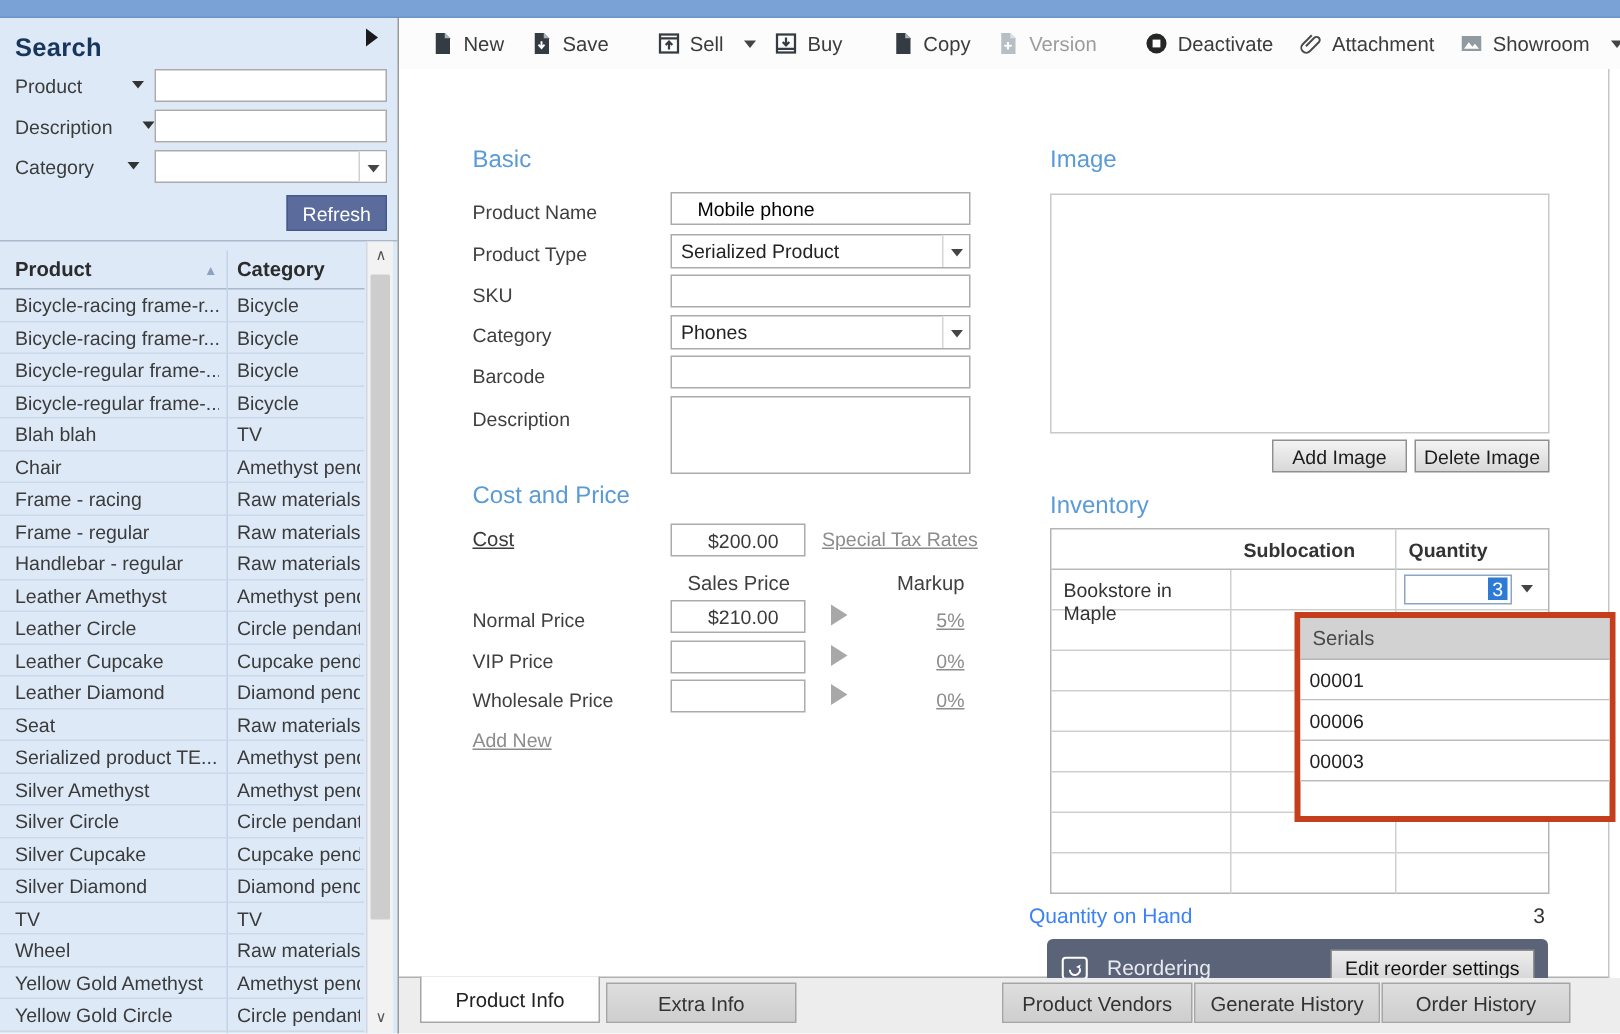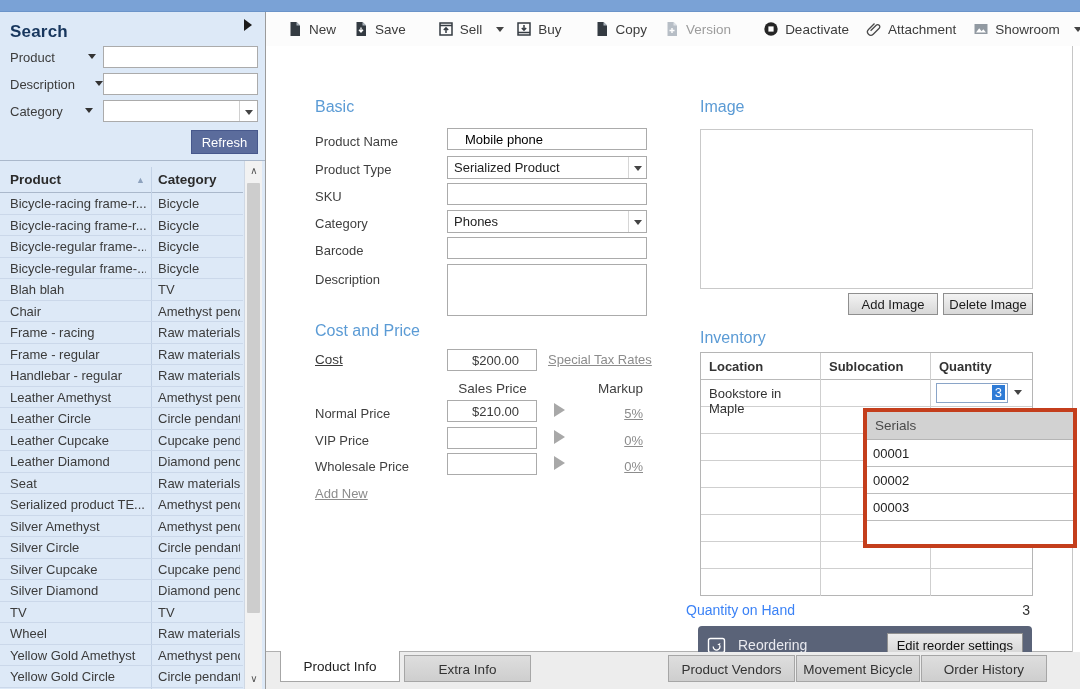--- a/index.html
+++ b/index.html
@@ -425,21 +425,20 @@
     <div class="finput right" style="left:181px; top:407px; width:90px; padding-top:3px;"></div>
     <div class="play" style="left:288px; top:410px;"></div>
     <div class="glink" style="left:353px; top:413px; width:24px; text-align:right;">0%</div>
 
     <div class="glink" style="left:49px; top:440px;">Add New</div>
     <div class="glink" style="left:49px; top:604px;">Add Custom Fields</div>
 
     <div class="sec-title" style="left:434px; top:283px;">Inventory</div>
     <div id="invtable">
       <div class="invrow head">
-        <div class="invcell c1">Location</div>
         <div class="invcell c2">Sublocation</div>
         <div class="invcell c3">Quantity</div>
       </div>
       <div class="invrow">
         <div class="invcell c1">Bookstore in Maple</div>
         <div class="invcell c2"></div>
         <div class="invcell c3">
           <div class="qty-combo">
             <span class="sel">3</span>
           </div>
@@ -482,21 +481,21 @@
           <div class="invcell c3"></div>
         </div>
     </div>
 
     <div id="serials-pop">
       <div class="shead">Serials</div>
       <div>
 
           <div class="srow">00001</div>
 
-          <div class="srow">00002</div>
+          <div class="srow">00006</div>
 
           <div class="srow">00003</div>
         </div>
     </div>
 
     <div class="qoh-label">Quantity on Hand</div>
     <div class="qoh-value">3</div>
 
     <div id="reorderbar">
       <svg width="19" height="19" viewBox="0 0 19 19">
@@ -507,16 +506,16 @@
       <span class="rlabel">Reordering</span>
       <button class="rbtn">Edit reorder settings</button>
     </div>
   </div>
   <div class="content-right-border"></div>
 
   <div id="tabzone">
     <div class="tab active" style="left:14px; width:120px;">Product Info</div>
     <div class="tab" style="left:138px; width:127px;">Extra Info</div>
     <div class="tab" style="left:402px; width:127px;">Product Vendors</div>
-    <div class="tab" style="left:530px; width:124px;">Movement Bicycle</div>
+    <div class="tab" style="left:530px; width:124px;">Generate History</div>
     <div class="tab" style="left:655px; width:126px;">Order History</div>
   </div>
 </div>
 
 </body></html>

